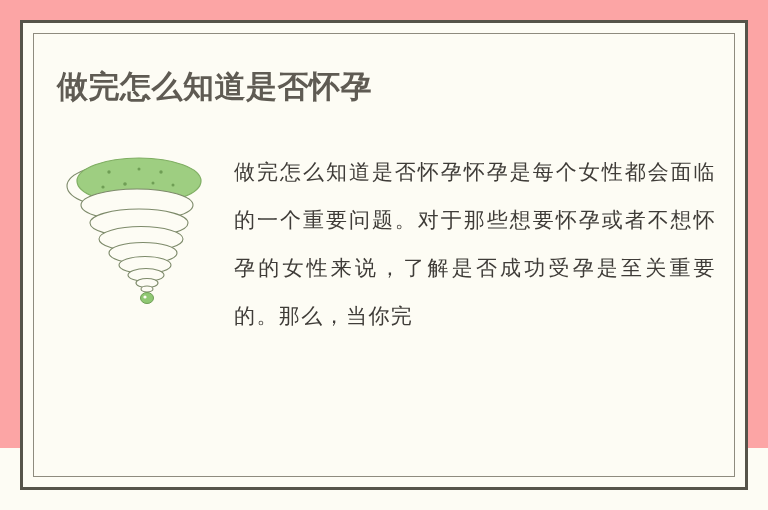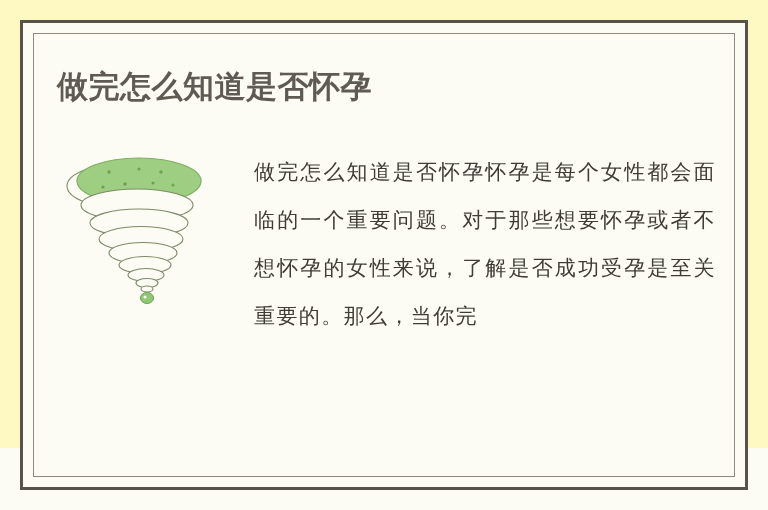--- a/index.html
+++ b/index.html
@@ -12,21 +12,21 @@
     height: 510px;
     background: #fdfcf4;
     font-family: "Liberation Sans", "DejaVu Sans", sans-serif;
     overflow: hidden;
   }
 
   .page {
     position: relative;
     width: 768px;
     height: 448px;
-    background: #fef9c3;
+    background: #fca5a5;
   }
 
   
   .frame-outer {
     position: absolute;
     left: 20px;
     top: 20px;
     width: 728px;
     height: 470px;
     border: 3px solid #56544a;
@@ -60,21 +60,20 @@
   }
 
   
   .content {
     position: absolute;
     left: 57px;
     top: 148px;
     right: 52px;
     display: flex;
     align-items: flex-start;
-    gap: 20px;
   }
 
   .illustration {
     flex: 0 0 auto;
     width: 160px;
     height: 160px;
     margin-top: 2px;
   }
   .illustration svg {
     display: block;

